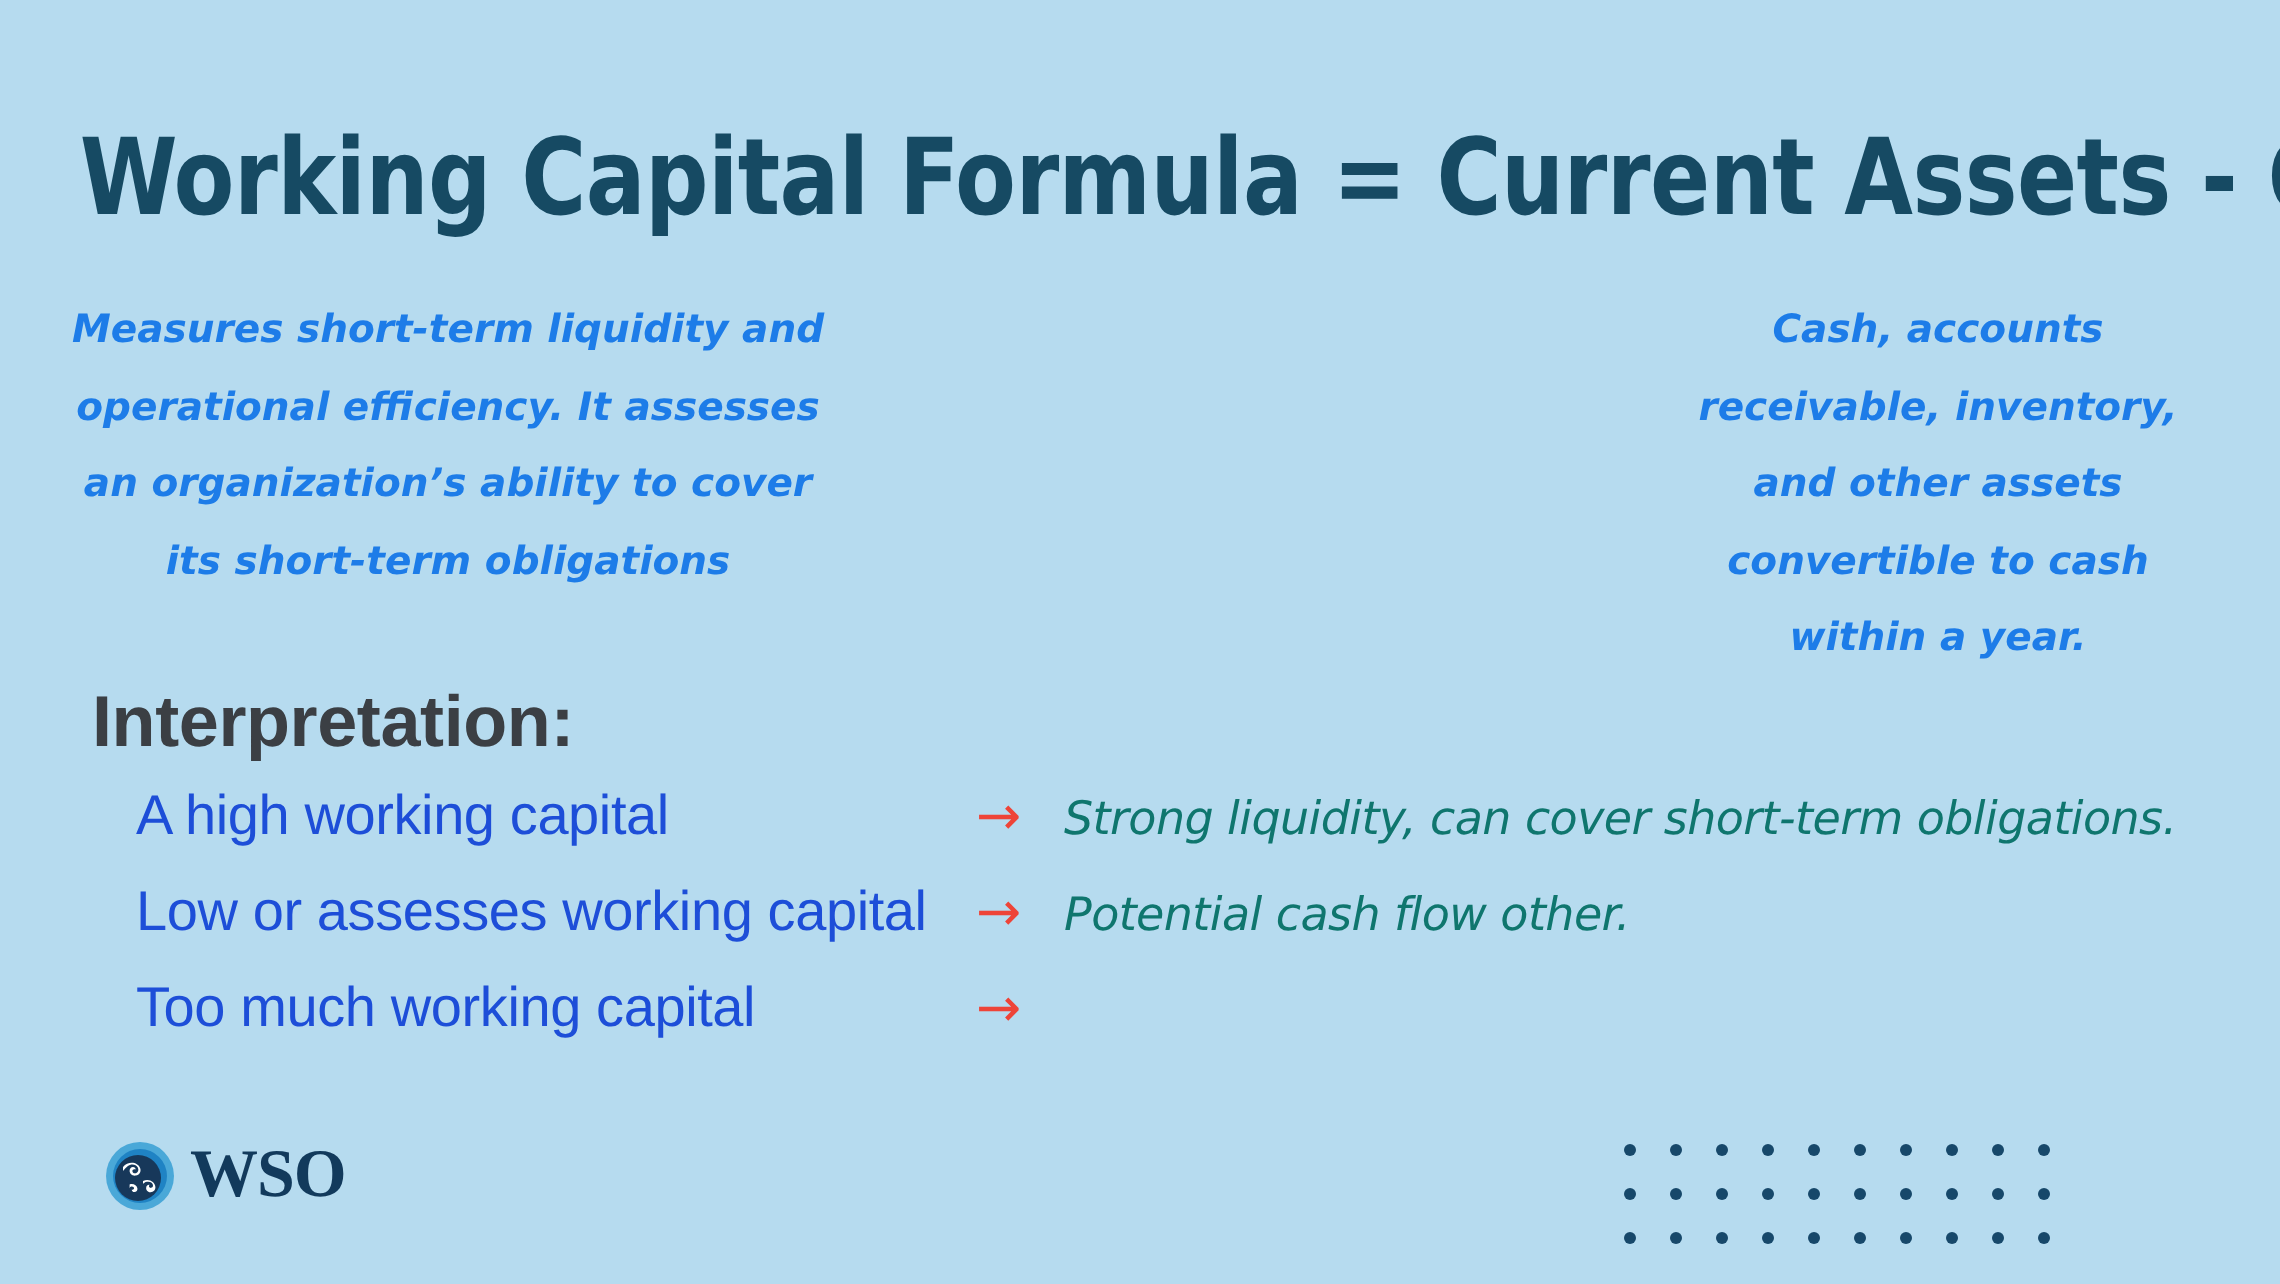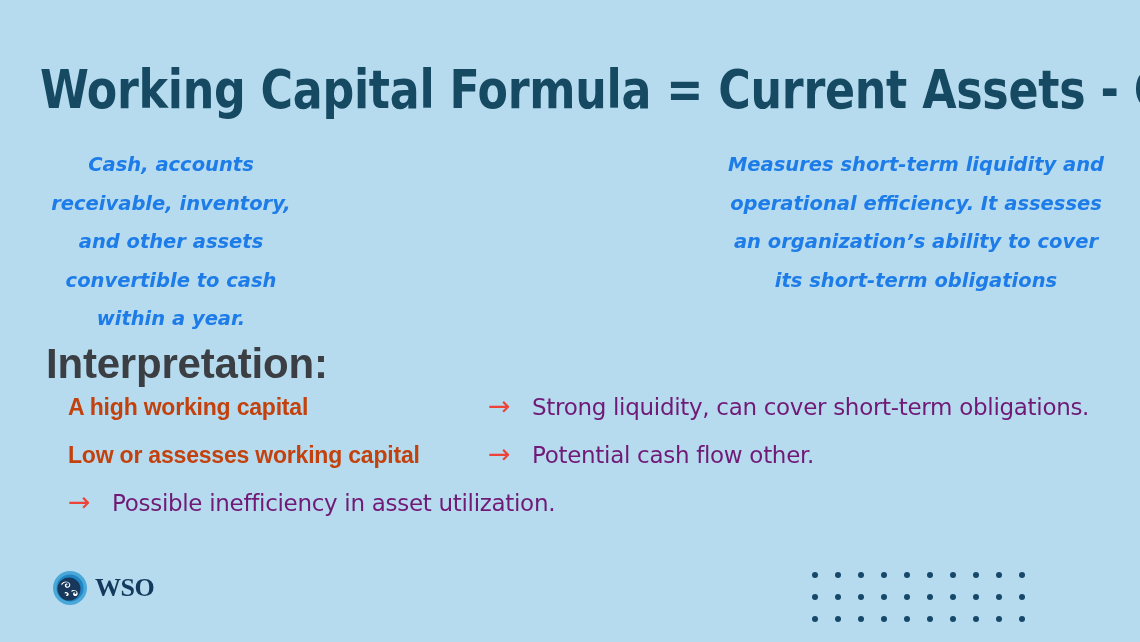--- a/index.html
+++ b/index.html
@@ -66,58 +66,59 @@
   .col-3 { width: 322px; }
 
   
   .interp-heading {
     position: absolute;
     left: 46px;
     top: 340px;
     color: #3b3f44;
     font-family: "Liberation Sans", sans-serif;
     font-weight: 600;
-    font-size: 42px;
+    font-size: 36px;
     letter-spacing: -0.2px;
   }
 
   
   .interp-table {
     position: absolute;
     left: 68px;
     top: 392px;
     width: 1050px;
   }
   .interp-row {
     display: flex;
     align-items: baseline;
     height: 48px;
   }
   .interp-cause {
     width: 420px;
-    color: #c2410c;
+    color: #1d4ed8;
     font-family: "Liberation Sans", sans-serif;
-    font-weight: 700;
-    font-size: 23px;
+    font-weight: 400;
+    font-size: 28px;
     letter-spacing: -0.2px;
     white-space: nowrap;
   }
   .interp-arrow {
     width: 44px;
     color: #ee4438;
     font-size: 27px;
     font-weight: 400;
     line-height: 1;
     text-align: left;
     font-family: "DejaVu Sans", sans-serif;
   }
   .interp-effect {
     flex: 1;
-    color: #701a75;
+    color: #0f766e;
     font-family: "DejaVu Sans", sans-serif;
+    font-style: italic;
     font-weight: 400;
     font-size: 23px;
     letter-spacing: -0.3px;
     white-space: nowrap;
   }
 
   
   .logo {
     position: absolute;
     left: 52px;
@@ -129,21 +130,21 @@
   .logo-mark {
     width: 36px;
     height: 36px;
     position: relative;
     flex: none;
   }
   .logo-text {
     color: #123a5c;
     font-family: "Liberation Serif", "DejaVu Serif", serif;
     font-weight: 700;
-    font-size: 26px;
+    font-size: 34px;
     letter-spacing: -0.5px;
     line-height: 1;
   }
 
   
   .dot-grid {
     position: absolute;
     left: 812px;
     top: 572px;
     display: grid;
@@ -158,43 +159,43 @@
   }
 </style>
 </head>
 <body>
 
 <div class="slide">
 
   <h1 class="title">Working Capital Formula = Current Assets - Current Liabilties</h1>
 
   <div class="cols">
+    <div class="col col-1">Measures short-term liquidity and operational efficiency. It assesses an organization’s ability to cover its short-term obligations</div>
     <div class="col col-2">Cash, accounts receivable, inventory, and other assets convertible to cash within a year.</div>
-    <div class="col col-1">Measures short-term liquidity and operational efficiency. It assesses an organization’s ability to cover its short-term obligations</div>
   </div>
 
   <div class="interp-heading">Interpretation:</div>
 
   <div class="interp-table">
 
     <div class="interp-row">
       <div class="interp-cause">A high working capital</div>
       <div class="interp-arrow">→</div>
       <div class="interp-effect">Strong liquidity, can cover short-term obligations.</div>
     </div>
 
     <div class="interp-row">
       <div class="interp-cause">Low or assesses working capital</div>
       <div class="interp-arrow">→</div>
       <div class="interp-effect">Potential cash flow other.</div>
     </div>
 
     <div class="interp-row">
+      <div class="interp-cause">Too much working capital</div>
       <div class="interp-arrow">→</div>
-      <div class="interp-effect">Possible inefficiency in asset utilization.</div>
     </div>
 
   </div>
 
   <div class="logo">
     <span class="logo-mark">
       <svg width="36" height="36" viewBox="0 0 36 36" aria-hidden="true">
         <circle cx="18" cy="18" r="17" fill="#4aa8d8"></circle>
         <circle cx="18" cy="18" r="13.5" fill="#1f83c4"></circle>
         <circle cx="17" cy="19" r="11.5" fill="#17385a"></circle>

